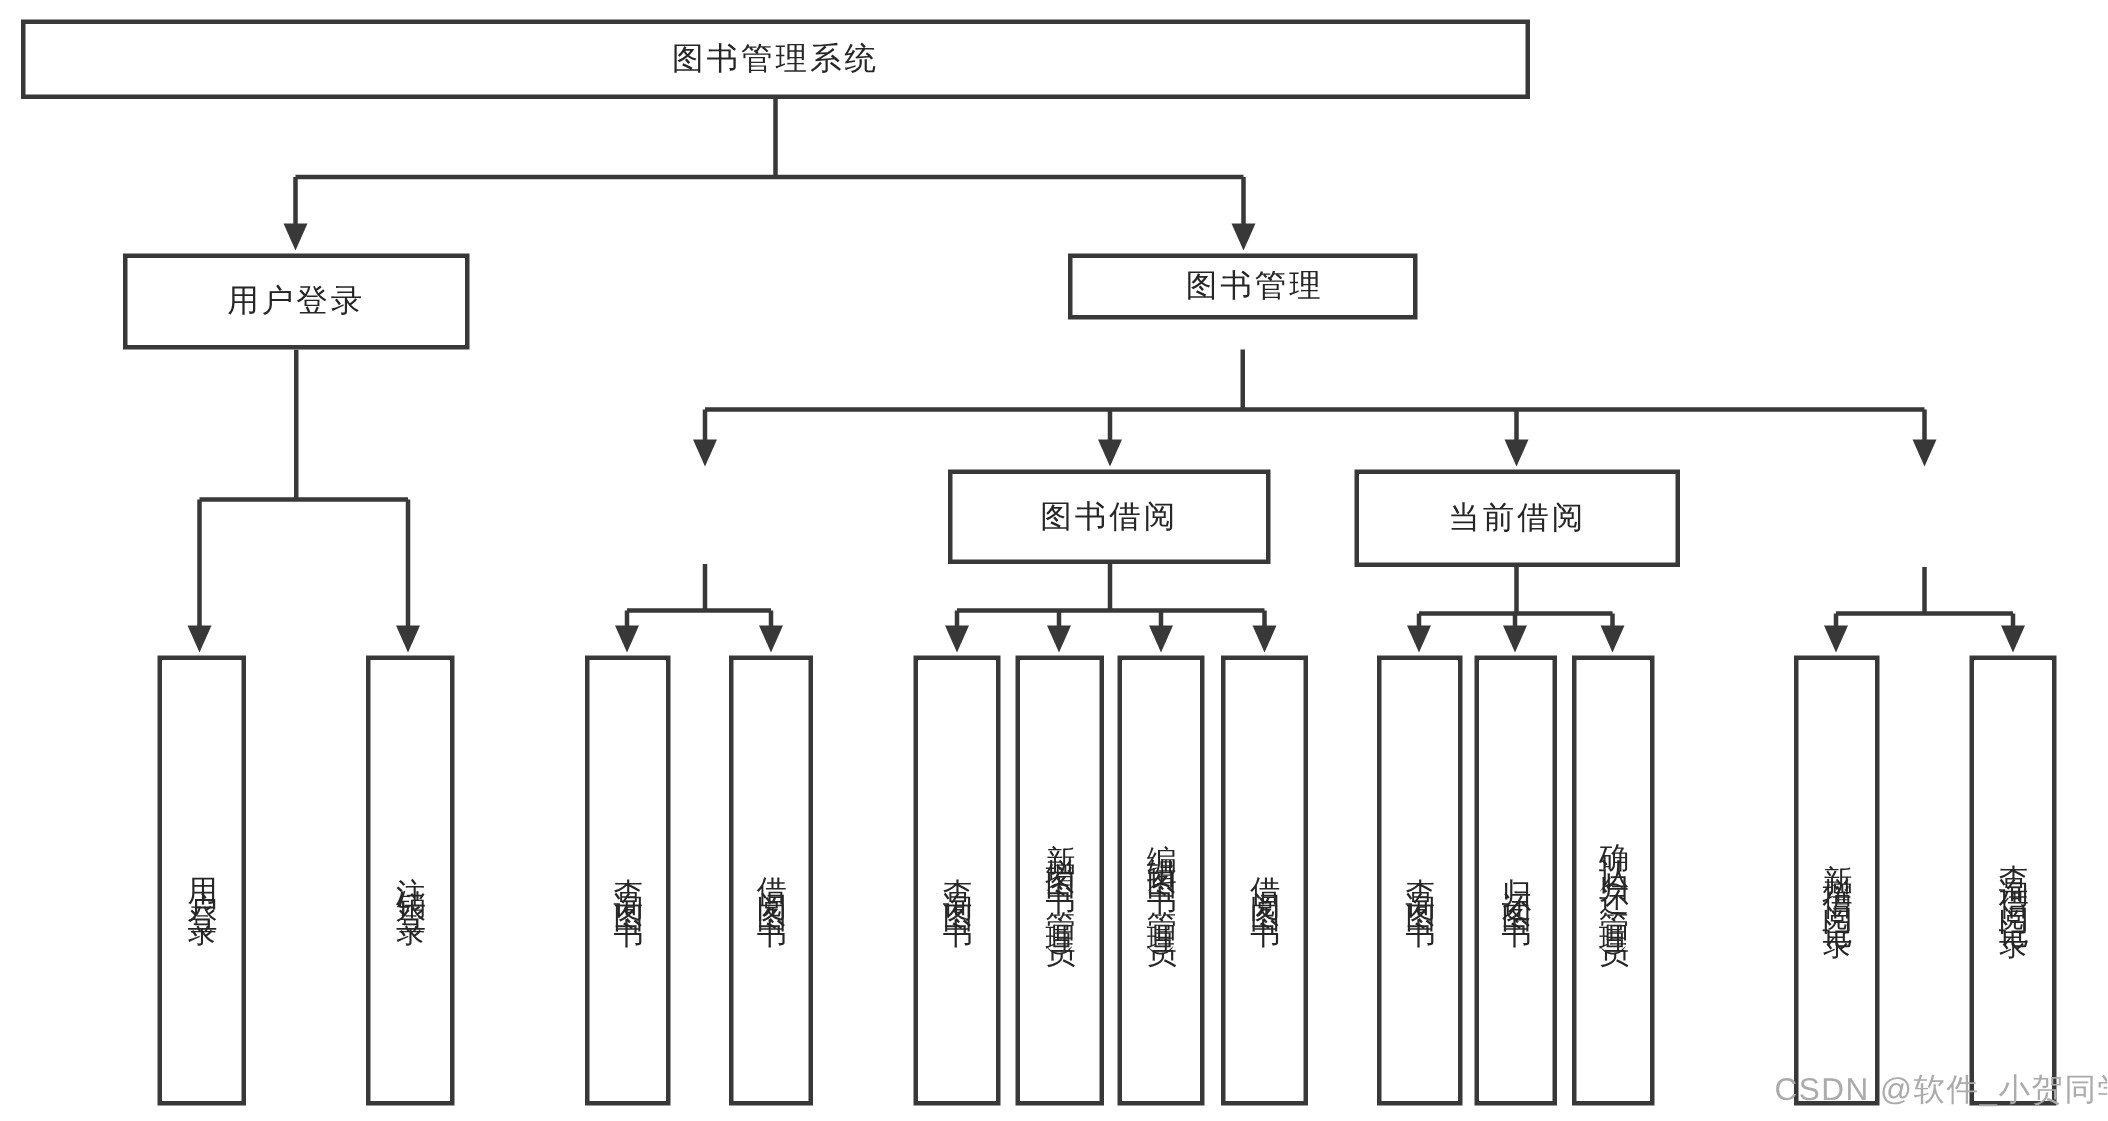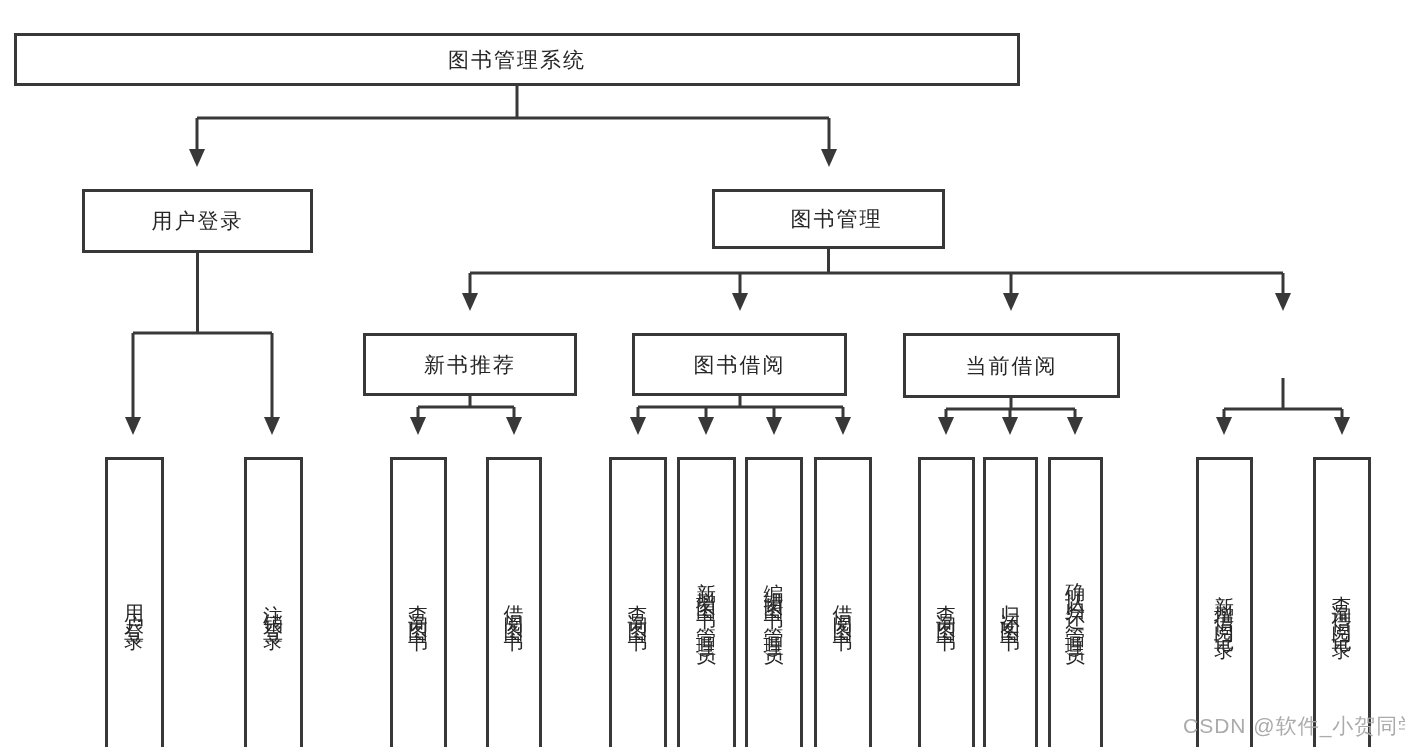--- a/index.html
+++ b/index.html
@@ -28,21 +28,20 @@
     background: #ffffff;
     border: 3px solid #383838;
     display: flex;
     align-items: center;
     justify-content: center;
     color: #262626;
     font-size: 21px;
     letter-spacing: 2px;
     text-align: right;
     line-height: 1.1;
-    margin-top: 20px;
   }
   .leaf {
     writing-mode: vertical-rl;
     font-size: 20px;
     letter-spacing: 9px;
     padding: 4px 0;
   }
   .watermark {
     position: absolute;
     left: 1183px;
@@ -95,23 +94,22 @@
       <polygon points="1002,417 1018,417 1010,435"></polygon>
       <polygon points="1067,417 1083,417 1075,435"></polygon>
       <polygon points="1216,417 1232,417 1224,435"></polygon>
       <polygon points="1334,417 1350,417 1342,435"></polygon>
     </g>
   </svg>
 
   <div class="node" style="left:14px; top:13px; width:1006px; height:53px;">图书管理系统</div>
 
   <div class="node" style="left:82px; top:169px; width:231px; height:64px;">用户登录</div>
-  <div class="node" style="left:712px; top:169px; width:233px; height:60px;padding-left:16px;">图书管理</div>
+  <div class="node" style="left:712px; top:169px; width:233px; height:44px;padding-left:16px;">图书管理</div>
 
-  <div class="node" style="left:363px; top:313px; width:214px; height:63px;">新书推荐</div>
   <div class="node" style="left:632px; top:313px; width:215px; height:63px;">图书借阅</div>
   <div class="node" style="left:903px; top:313px; width:217px; height:65px;">当前借阅</div>
 
   <div class="node leaf" style="left:105px; top:437px; width:59px; height:300px;">用户登录</div>
   <div class="node leaf" style="left:244px; top:437px; width:59px; height:300px;">注销登录</div>
 
   <div class="node leaf" style="left:390px; top:437px; width:57px; height:300px;">查询图书</div>
   <div class="node leaf" style="left:486px; top:437px; width:56px; height:300px;">借阅图书</div>
 
   <div class="node leaf" style="left:609px; top:437px; width:58px; height:300px;">查询图书</div>

